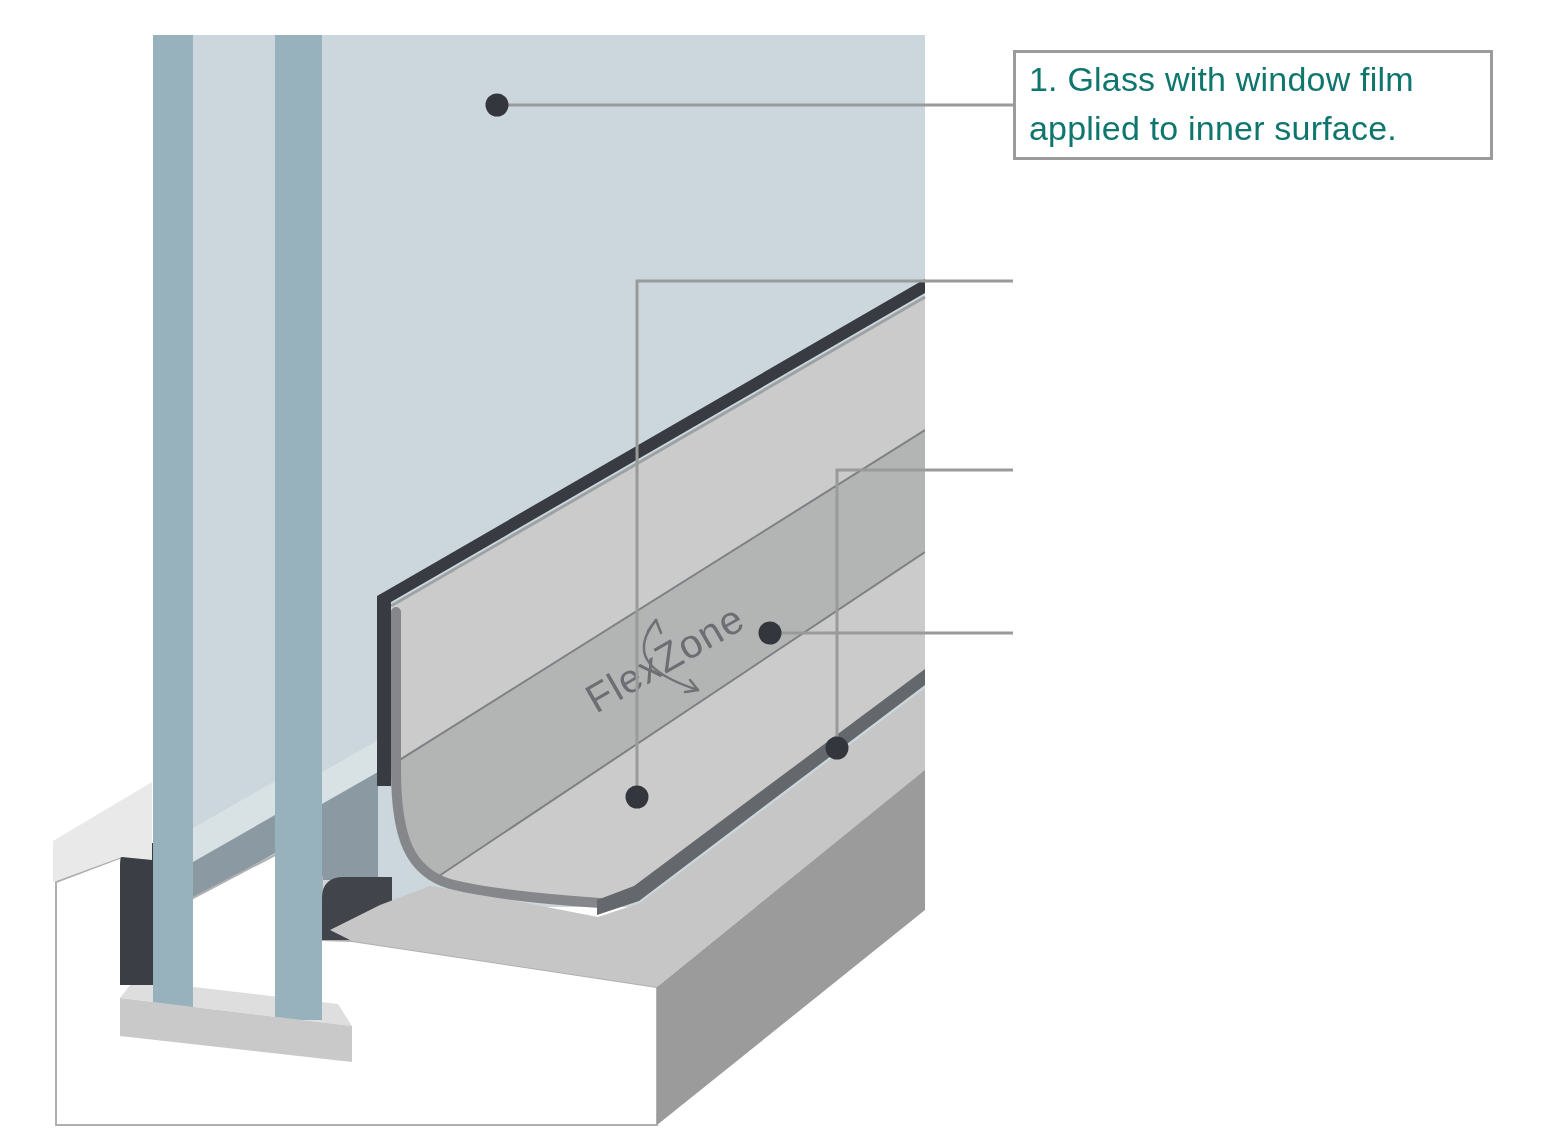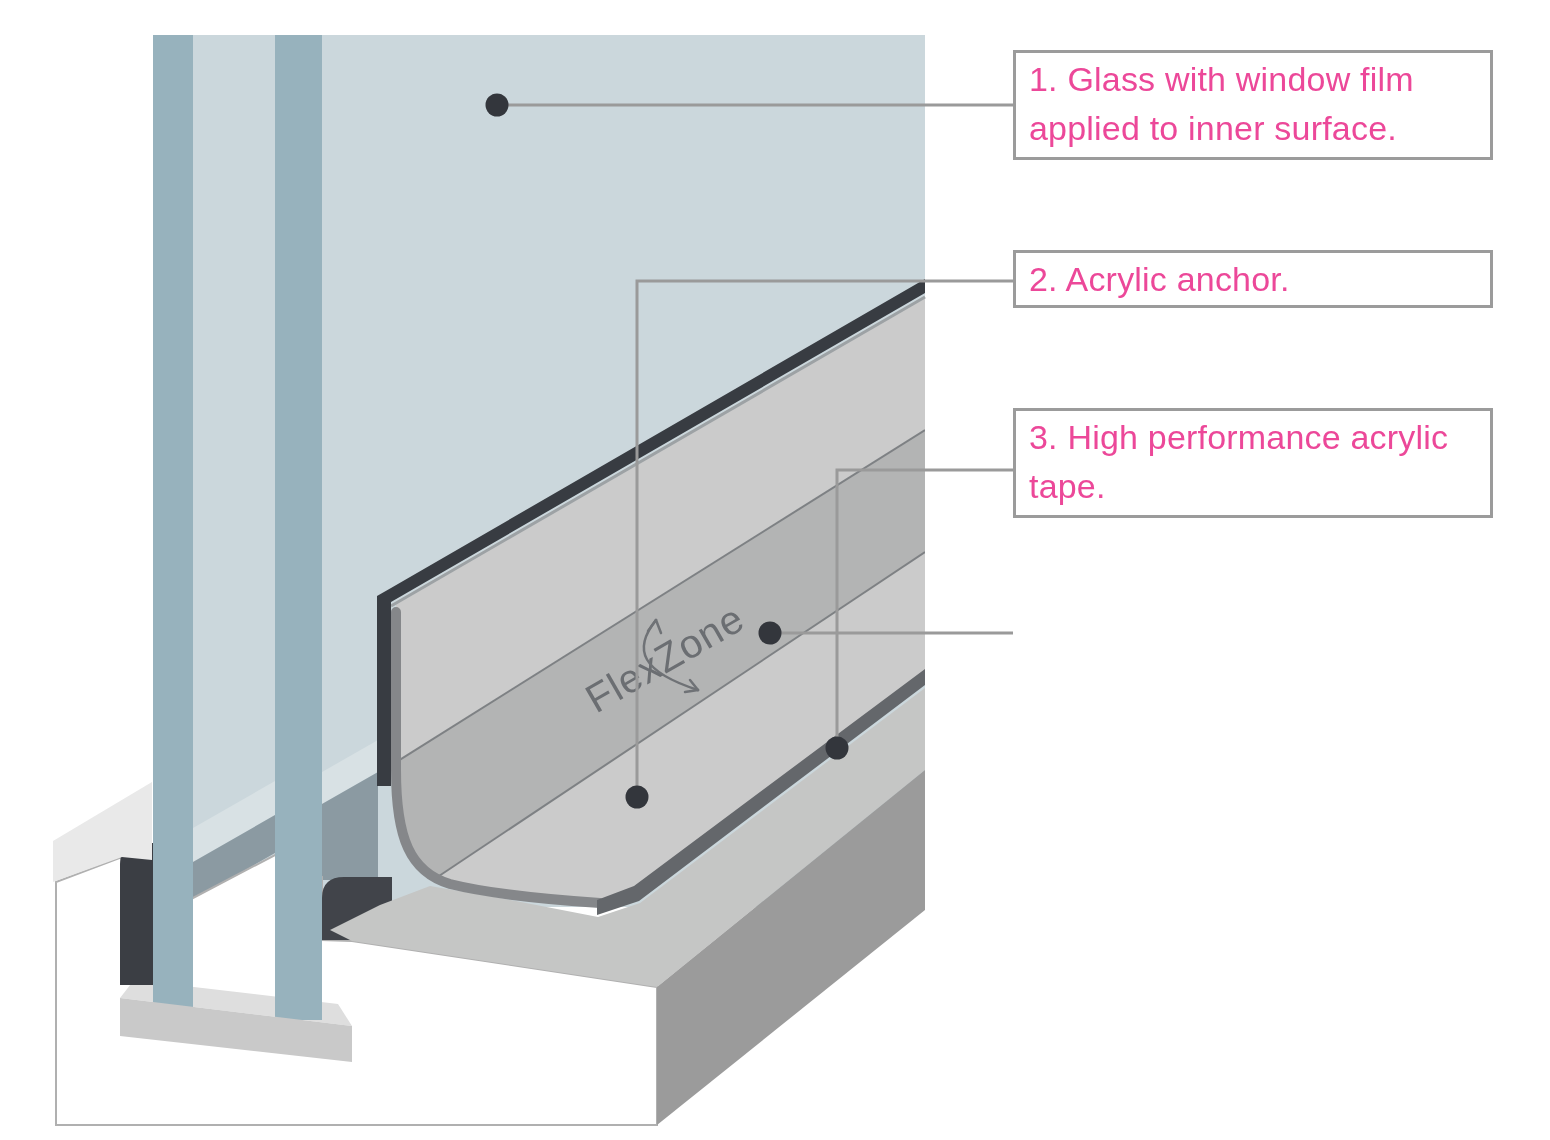--- a/index.html
+++ b/index.html
@@ -4,23 +4,23 @@
 <style>
   html,body{margin:0;padding:0;background:#ffffff;}
   #stage{
     position:relative;width:1550px;height:1140px;background:#ffffff;overflow:hidden;
     font-family:"Liberation Sans", sans-serif;
   }
   #illustration{position:absolute;left:0;top:0;}
   .callout{
     position:absolute;left:1013px;width:480px;box-sizing:border-box;
     background:#ffffff;border:3px solid #9b9b9b;
-    display:flex;align-items:flex-start;
-    padding:2px 8px 13px 13px;
-    font-size:34px;line-height:1.44;color:#ec4899;
+    display:flex;align-items:flex-end;
+    padding:2px 8px 4px 13px;
+    font-size:34px;line-height:1.44;color:#0f766e;
     letter-spacing:0.2px;
   }
   #callout-1{top:50px;height:110px;}
   #callout-2{top:250px;height:58px;}
   #callout-3{top:408px;height:110px;}
   #callout-4{top:575px;height:110px;}
   .flexzone-text{
     font-size:40px;fill:#6b6e72;letter-spacing:1px;
     font-family:"Liberation Sans", sans-serif;
   }
@@ -108,20 +108,14 @@
       <circle cx="497" cy="105" r="11.5"></circle>
       <circle cx="637" cy="797" r="11.5"></circle>
       <circle cx="837" cy="748" r="11.5"></circle>
       <circle cx="770" cy="633" r="11.5"></circle>
     </g>
   </svg>
 
   <div class="callout" id="callout-1">
     <span>1. Glass with window film applied to inner surface.</span>
   </div>
-  <div class="callout" id="callout-2">
-    <span>2. Acrylic anchor.</span>
-  </div>
-  <div class="callout" id="callout-3">
-    <span>3. High performance acrylic tape.</span>
-  </div>
 
 </div>
 
 </body></html>

